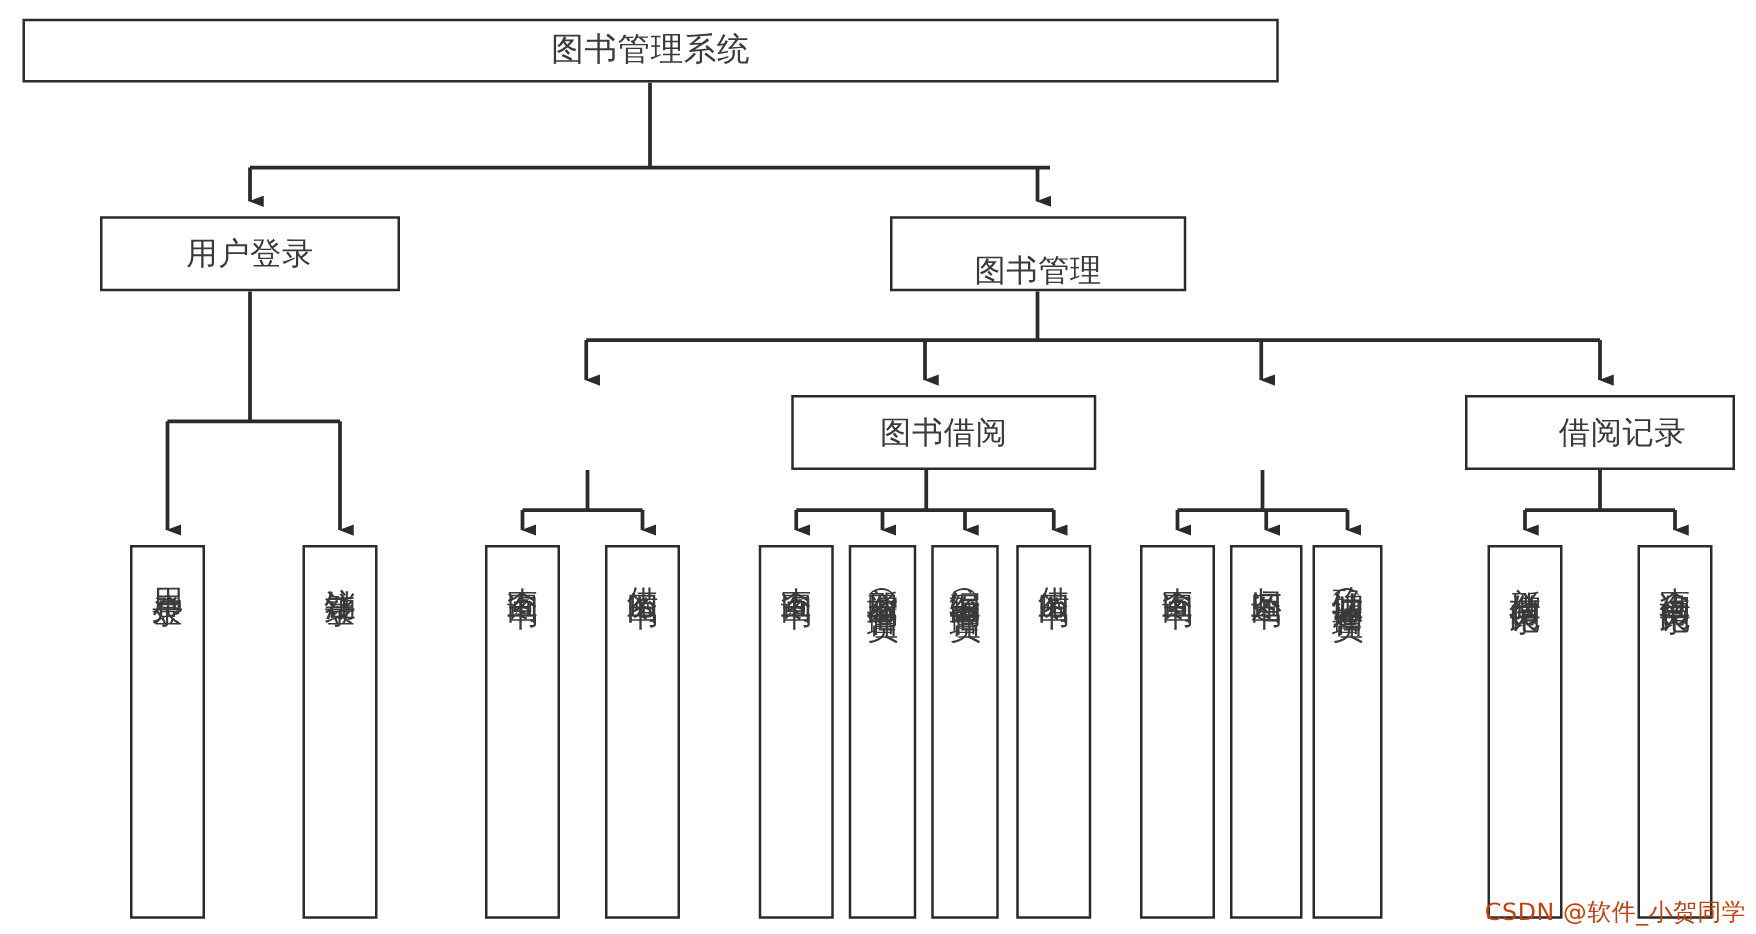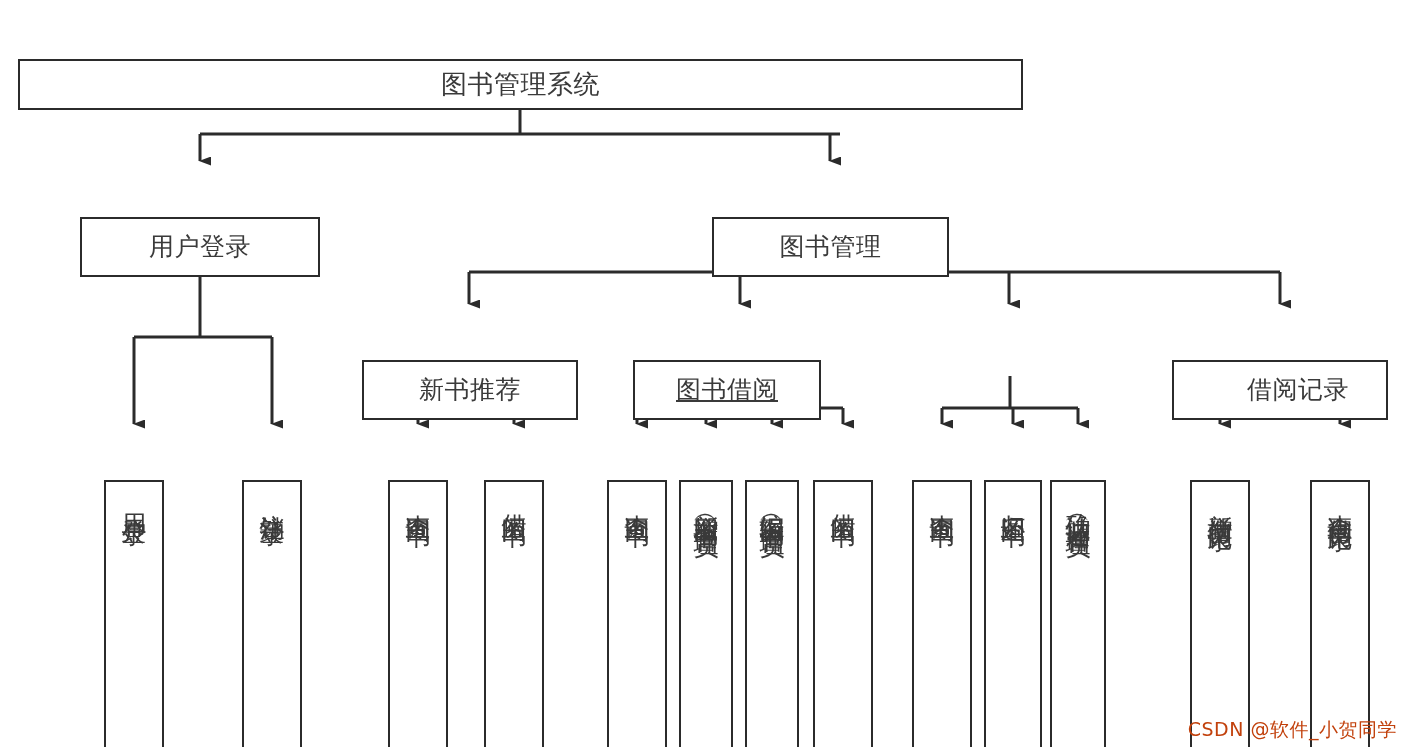--- a/index.html
+++ b/index.html
@@ -27,21 +27,20 @@
   }
   .node {
     position: absolute;
     box-sizing: border-box;
     background: #ffffff;
     border: 2.5px solid #2b2b2b;
     display: flex;
     align-items: center;
     justify-content: center;
     color: #3a3a3a;
-    margin-top: 44px;
   }
   .node .lbl {
     display: block;
     text-align: center;
     line-height: 1.12;
     letter-spacing: 0.5px;
   }
   
   .node.horiz .lbl {
     writing-mode: horizontal-tb;
@@ -127,28 +126,25 @@
     </g>
   </svg>
 
   <div class="node horiz root" style="left: 18px; top: 15px; width: 1005px; height: 51px;">
     <span class="lbl">图书管理系统</span>
   </div>
 
   <div class="node horiz" style="left: 80px; top: 173px; width: 240px; height: 60px;">
     <span class="lbl">用户登录</span>
   </div>
-  <div class="node horiz" style="left: 712px; top: 173px; width: 237px; height: 60px;">
+  <div class="node horiz" style="left: 712px; top: 173px; width: 237px; height: 60px; align-items: flex-end;">
     <span class="lbl">图书管理</span>
   </div>
 
-  <div class="node horiz" style="left: 362px; top: 316px; width: 216px; height: 60px;">
-    <span class="lbl">新书推荐</span>
-  </div>
-  <div class="node horiz" style="left: 633px; top: 316px; width: 188px; height: 60px; text-decoration: underline;">
+  <div class="node horiz" style="left: 633px; top: 316px; width: 244px; height: 60px;">
     <span class="lbl">图书借阅</span>
   </div>
   <div class="node horiz" style="left: 1172px; top: 316px; width: 216px; height: 60px; padding-left: 36px;">
     <span class="lbl">借阅记录</span>
   </div>
 
   <div id="leaf-layer">
       <div class="node vert" style="left: 104px; top: 436px; width: 60px; height: 299px;">
         <span class="lbl">用户登录</span>
       </div>

